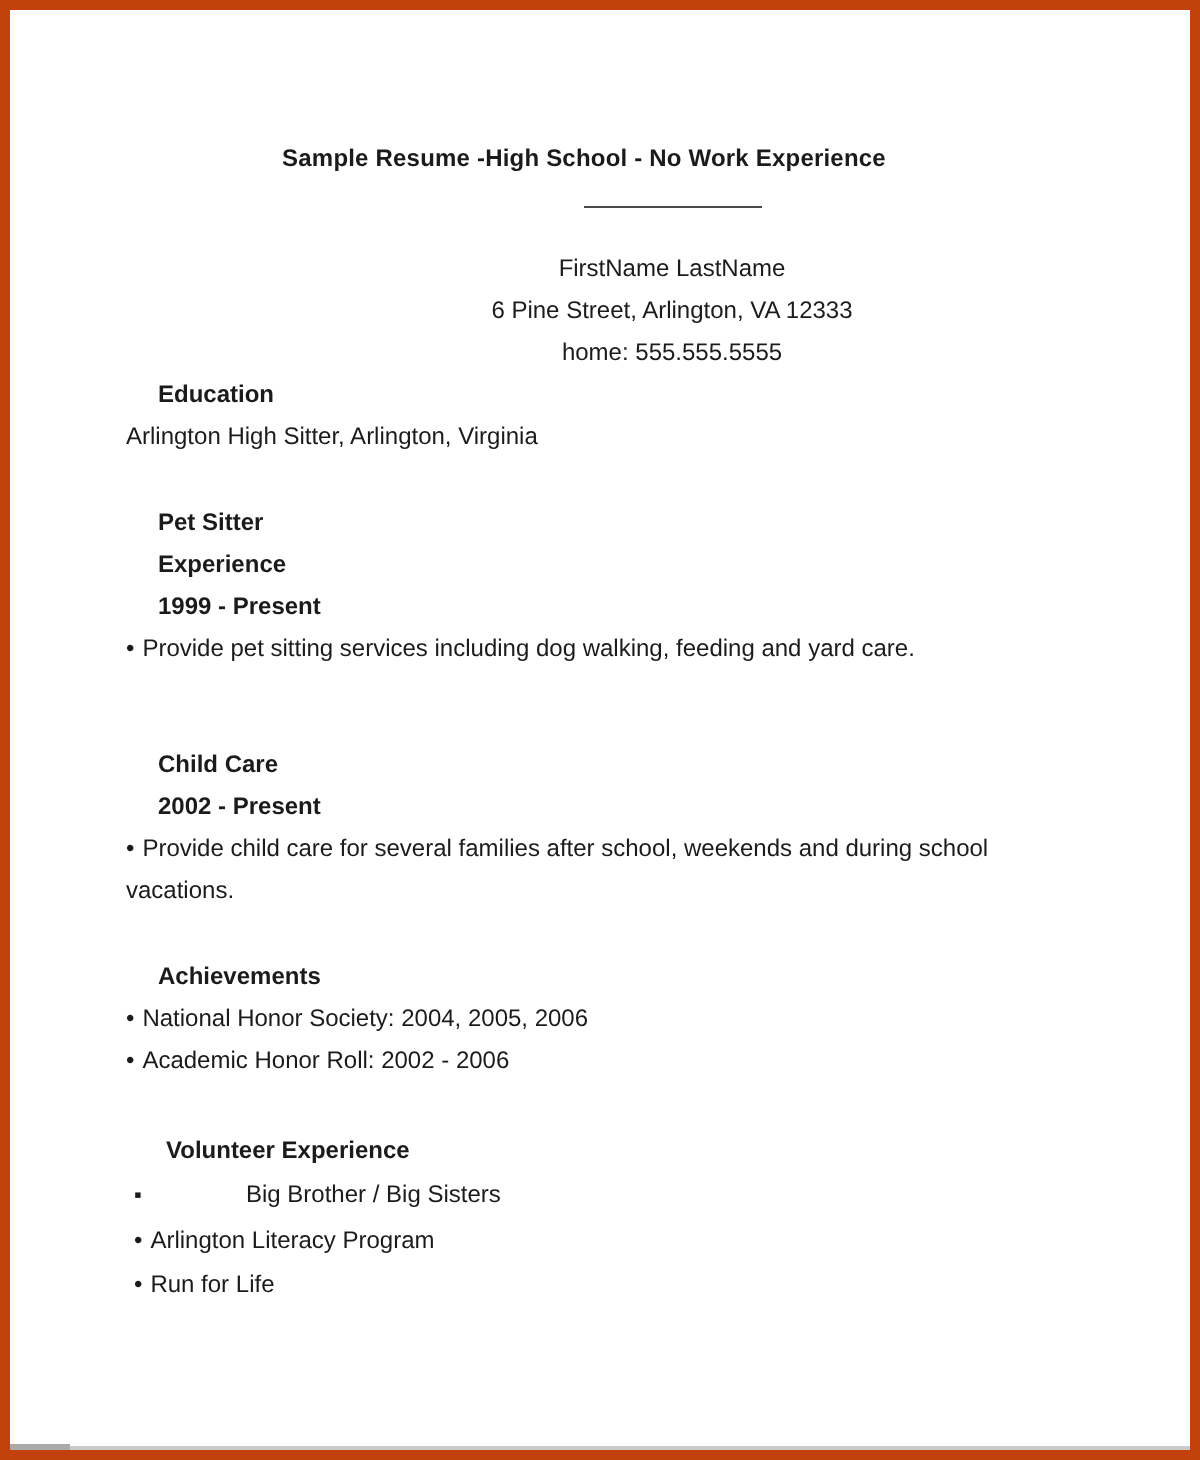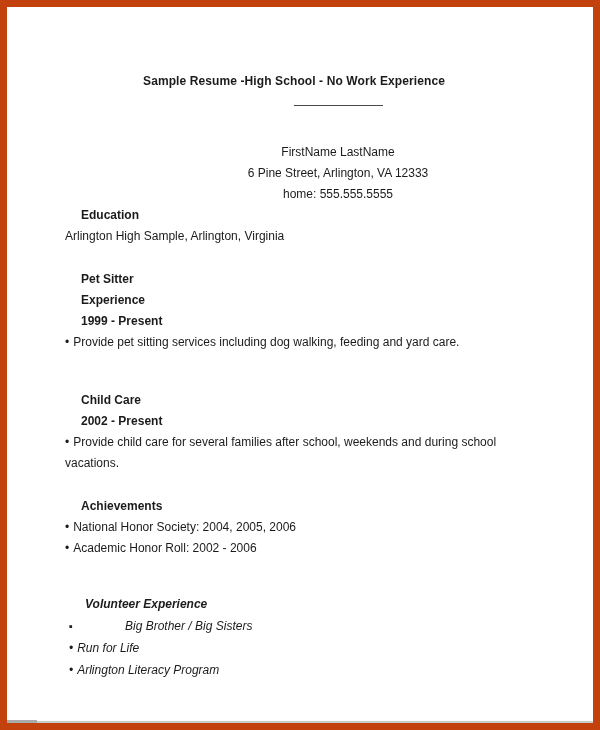--- a/index.html
+++ b/index.html
@@ -6,21 +6,21 @@
     margin: 0;
     padding: 0;
     background: #ffffff;
   }
   .page {
     position: relative;
     width: 600px;
     height: 730px;
     box-sizing: border-box;
     background: #ffffff;
-    border: 7px solid #c2410c;
+    border: 5px solid #c2410c;
     overflow: hidden;
     font-family: "Liberation Sans", "DejaVu Sans", sans-serif;
     font-size: 12px;
     line-height: 21px;
     color: #1b1b1b;
   }
   .content {
     position: absolute;
     left: 58px;
     top: 0;
@@ -33,28 +33,28 @@
     font-weight: bold;
     letter-spacing: 0.1px;
   }
   .title-rule {
     width: 89px;
     height: 0;
     border-top: 1px solid #4a4a4a;
     margin: 13px 0 0 229px;
   }
   .contact {
-    margin: 36px 0 0 90px;
+    margin: 20px 0 0 90px;
     width: 366px;
     text-align: center;
   }
   .section { margin-top: 0; }
   .mt22 { margin-top: 22px; }
   .mt21 { margin-top: 37px; }
-  .mt20 { margin-top: 35px; font-style: italic; }
+  .mt20 { margin-top: 24px; }
   .h { font-weight: bold; padding-left: 16px; }
   .li .b { padding-right: 4px; }
   .vol { padding-left: 4px; }
   .vol .li { line-height: 22px; }
   .sq {
     display: inline-block;
     width: 56px;
     font-size: 11px;
   }
   .bottom-strip {
@@ -85,21 +85,21 @@
     <div class="title-rule"></div>
 
     <div class="contact">
       <div>FirstName LastName</div>
       <div>6 Pine Street, Arlington, VA 12333</div>
       <div>home: 555.555.5555</div>
     </div>
 
     <div class="section">
       <div class="h">Education</div>
-      <div>Arlington High Sample, Arlington, Virginia</div>
+      <div>Arlington High Sitter, Arlington, Virginia</div>
     </div>
 
     <div class="section mt22">
       <div class="h">Pet Sitter</div>
       <div class="h">Experience</div>
       <div class="h">1999 - Present</div>
       <div class="li">
         <span class="b">•</span><span>Provide pet sitting services including dog walking, feeding and yard care.</span>
       </div>
     </div>
@@ -121,24 +121,24 @@
         <span class="b">•</span><span>Academic Honor Roll: 2002 - 2006</span>
       </div>
     </div>
 
     <div class="section vol mt20">
       <div class="h">Volunteer Experience</div>
       <div class="li">
         <span class="sq">▪</span><span>Big Brother / Big Sisters</span>
       </div>
       <div class="li">
-        <span class="b">•</span><span>Run for Life</span>
+        <span class="b">•</span><span>Arlington Literacy Program</span>
       </div>
       <div class="li">
-        <span class="b">•</span><span>Arlington Literacy Program</span>
+        <span class="b">•</span><span>Run for Life</span>
       </div>
     </div>
 
   </div>
 
   <div class="bottom-strip"></div>
   <div class="bottom-strip-dark"></div>
 </div>
 
 </body></html>

